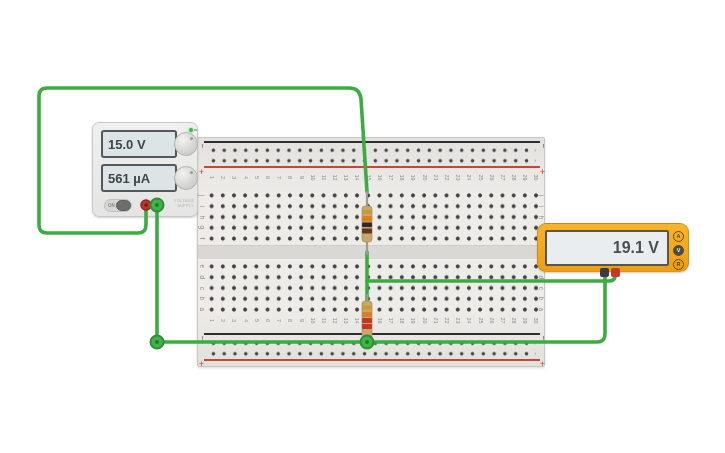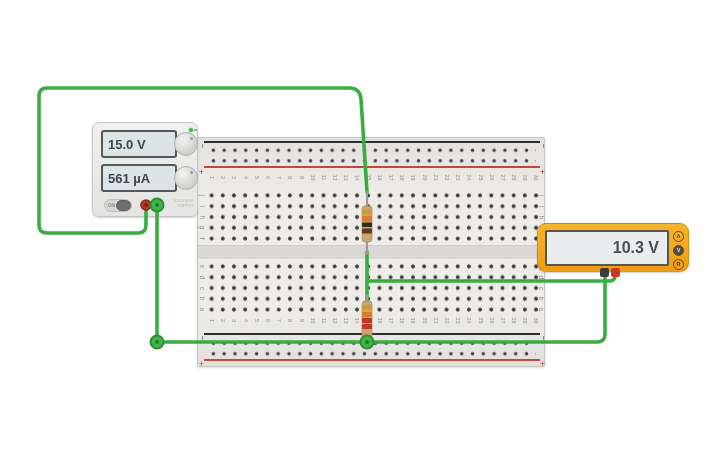--- a/index.html
+++ b/index.html
@@ -148,21 +148,21 @@
       <span class="toggle-label">ON</span>
       <span class="toggle-knob"></span>
     </div>
     <div class="psu-brand">
       <div>VOLTAGE</div>
       <div>SUPPLY</div>
     </div>
   </div>
 
   <div class="multimeter">
-    <div class="mm-lcd">10.3 V</div>
+    <div class="mm-lcd">19.1 V</div>
     <div class="mm-btn" style="top:6.5px">A</div>
     <div class="mm-btn active" style="top:20.5px">V</div>
     <div class="mm-btn" style="top:34.5px">R</div>
   </div>
 
   <svg class="wirelayer" width="725" height="453" viewBox="0 0 725 453">
 
     <path class="wire" d="M146,203 L146,225 Q146,233 138,233 L47,233 Q39,233 39,225 L39,96 Q39,88 47,88 L349,88 Q360,88 361,99 L367,192"></path>
     <path class="wire" d="M157,203 L157,340"></path>
     <path class="wire" d="M157,342 L367,342"></path>

